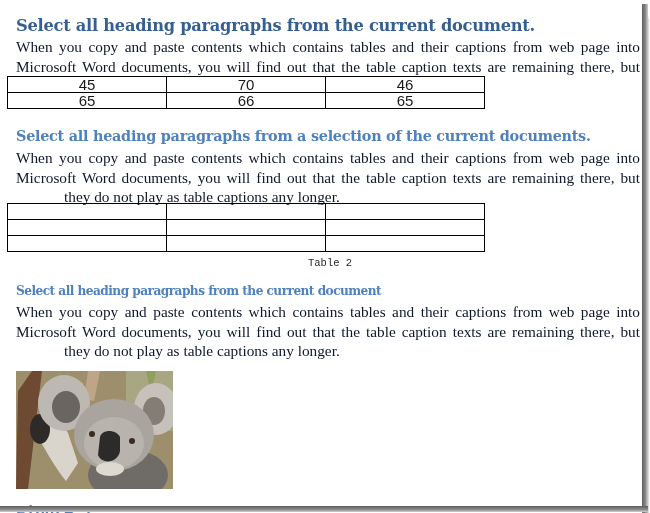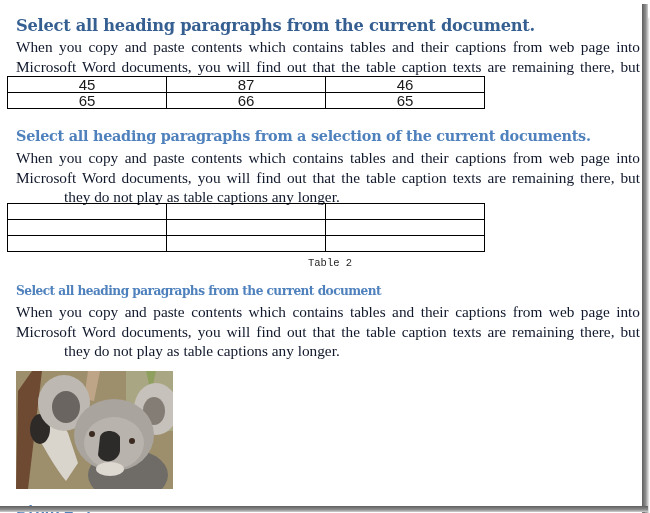--- a/index.html
+++ b/index.html
@@ -151,21 +151,21 @@
 
   <h1 class="heading h1">Select all heading paragraphs from the current document.</h1>
   <p class="para p1">
     <span class="line">When you copy and paste contents which contains tables and their captions from web page into</span>
     <span class="line">Microsoft Word documents, you will find out that the table caption texts are remaining there, but</span>
   </p>
   <table class="doc-table t1">
     <tbody>
         <tr>
       <td>45</td>
-      <td>87</td>
+      <td>70</td>
       <td>46</td>
     </tr>
     <tr>
       <td>65</td>
       <td>66</td>
       <td>65</td>
     </tr>
   </tbody>
     </table>
 

